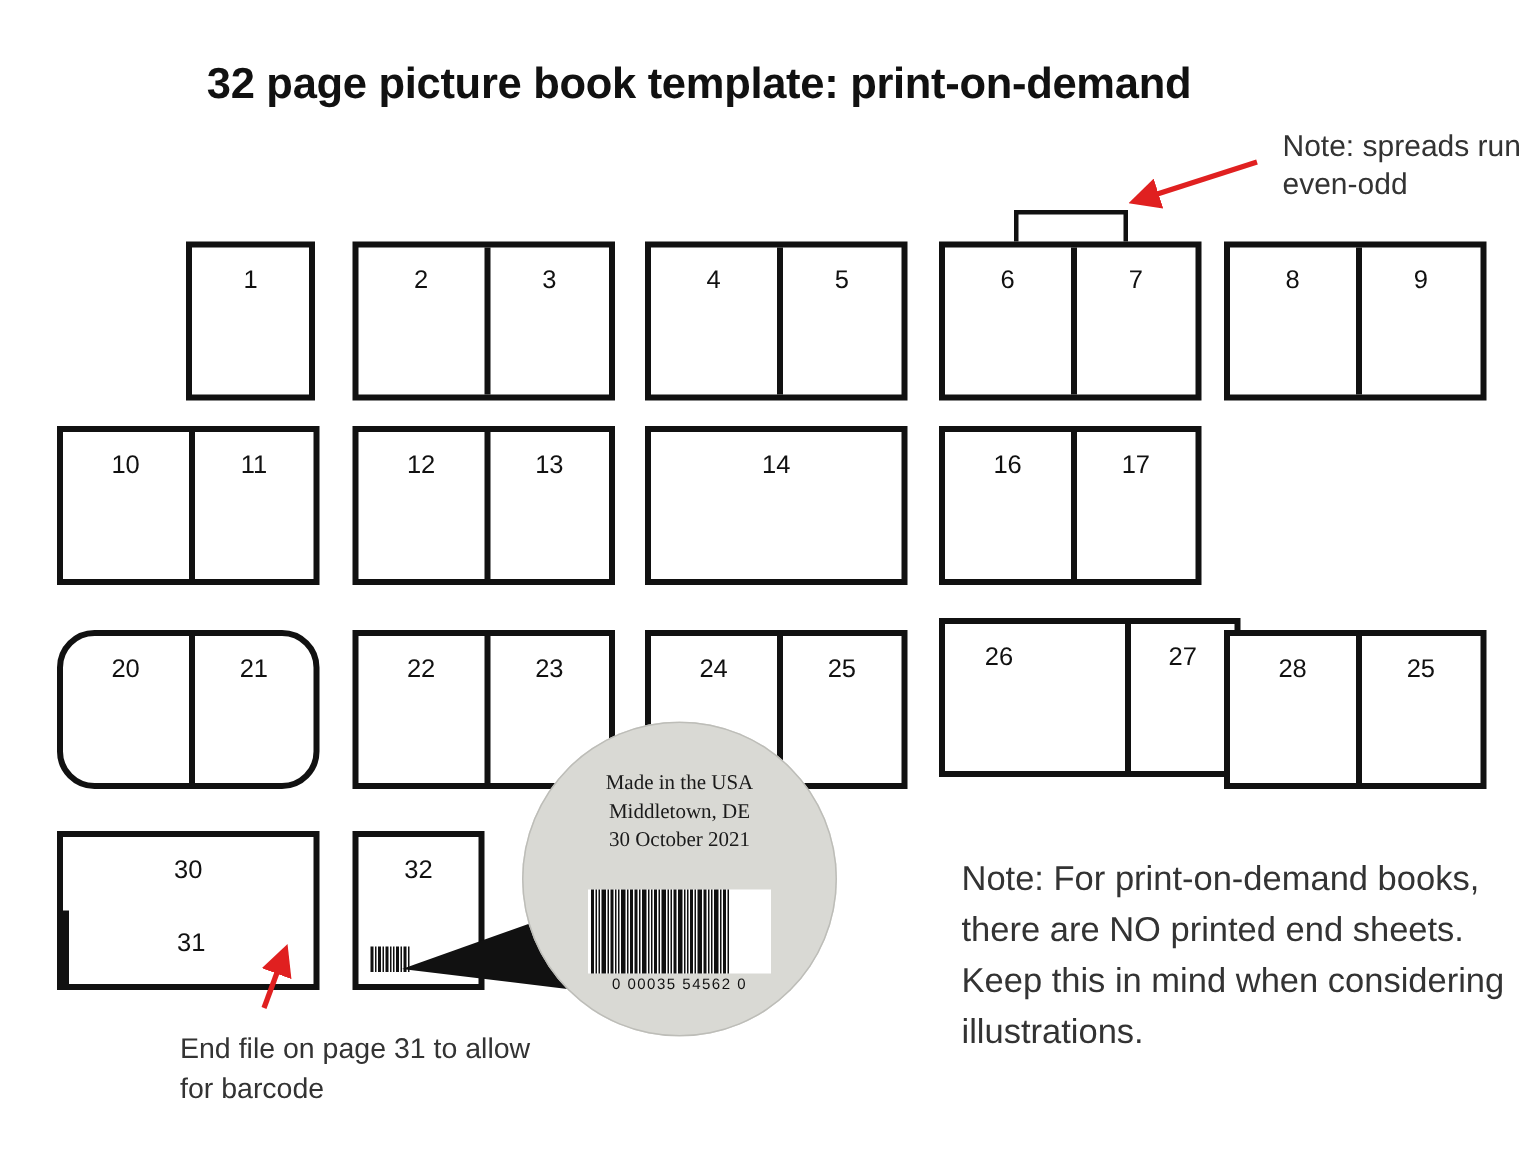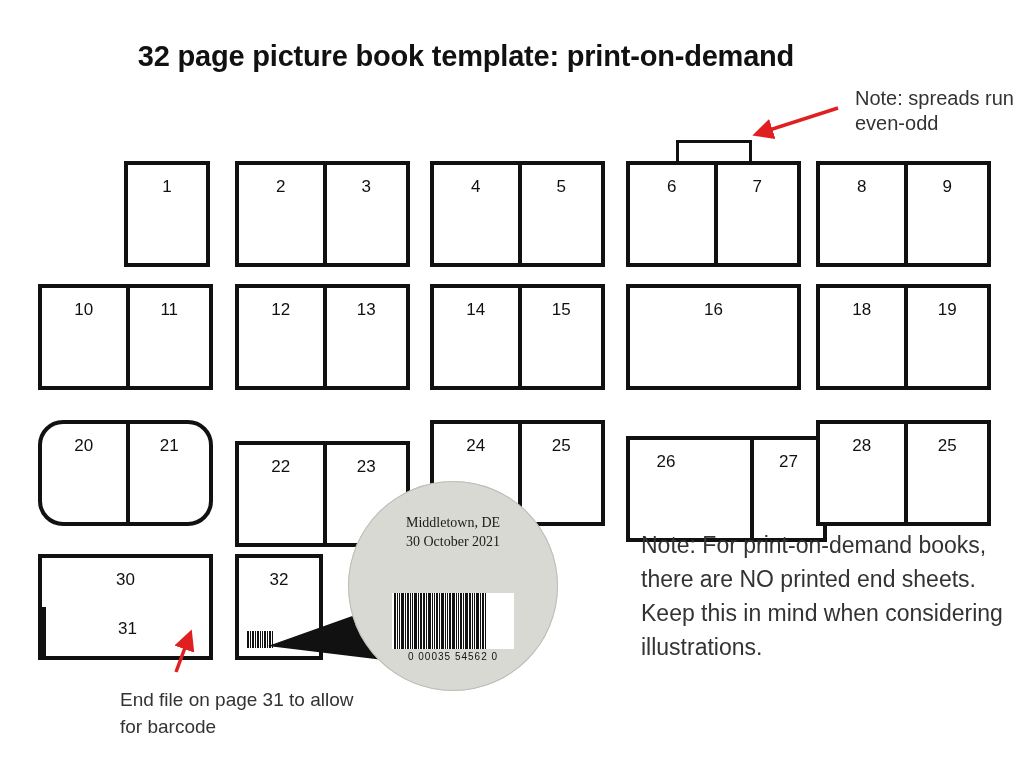--- a/index.html
+++ b/index.html
@@ -68,21 +68,21 @@
     left: 855px;
     top: 86px;
     width: 165px;
     font-size: 20px;
     line-height: 25px;
     color: #333333;
   }
   .note-pod {
     position: absolute;
     left: 641px;
-    top: 528px;
+    top: 568px;
     width: 372px;
     font-size: 23px;
     line-height: 34px;
     color: #333333;
   }
   .note-barcode {
     position: absolute;
     left: 120px;
     top: 686px;
     width: 250px;
@@ -245,63 +245,55 @@
         <span class="num">12</span>
       </div>
     <div class="page">
         <span class="num">13</span>
       </div>
   </div>
   <div class="spread" style="left:430px; top:284px; width:175px; height:106px;">
     <div class="page">
         <span class="num">14</span>
       </div>
-    <div class="page">
-        <span class="num">15</span>
-      </div>
   </div>
   <div class="spread" style="left:626px; top:284px; width:175px; height:106px;">
     <div class="page">
         <span class="num">16</span>
       </div>
-  </div>
-  <div class="spread" style="left:816px; top:284px; width:175px; height:106px;">
-    <div class="page">
-        <span class="num">18</span>
-      </div>
-    <div class="page">
-        <span class="num">19</span>
+    <div class="page">
+        <span class="num">17</span>
       </div>
   </div>
 
   <div class="spread" style="left:38px; top:420px; width:175px; height:106px;border-radius:25px;">
     <div class="page">
         <span class="num">20</span>
       </div>
     <div class="page">
         <span class="num">21</span>
       </div>
   </div>
-  <div class="spread" style="left:235px; top:420px; width:175px; height:106px;margin-top:21px;">
+  <div class="spread" style="left:235px; top:420px; width:175px; height:106px;">
     <div class="page">
         <span class="num">22</span>
       </div>
     <div class="page">
         <span class="num">23</span>
       </div>
   </div>
   <div class="spread" style="left:430px; top:420px; width:175px; height:106px;">
     <div class="page">
         <span class="num">24</span>
       </div>
     <div class="page">
         <span class="num">25</span>
       </div>
   </div>
-  <div class="spread" style="left:626px; top:436px; width:201px; height:106px;gap:48px;">
+  <div class="spread" style="left:626px; top:412px; width:201px; height:106px;gap:48px;">
     <div class="page">
         <span class="num">26</span>
       </div>
     <div class="page">
         <span class="num">27</span>
       </div>
   </div>
   <div class="spread" style="left:816px; top:420px; width:175px; height:106px;">
     <div class="page">
         <span class="num">28</span>
@@ -333,20 +325,21 @@
           <i style="width:3px"></i>
         <i style="width:1px"></i>
           <i style="width:2px"></i>
           <i style="width:1px"></i>
       </span>
     </div>
   </div>
 
   <div class="magnifier">
     <div class="made-in">
+      <div>Made in the USA</div>
       <div>Middletown, DE</div>
       <div>30 October 2021</div>
     </div>
     <div class="barcode-box">
       <i style="width:2px"></i>
         <i style="width:1px"></i>
         <i style="width:1px"></i>
         <i style="width:3px"></i>
       <i style="width:1px"></i>
         <i style="width:2px"></i>

